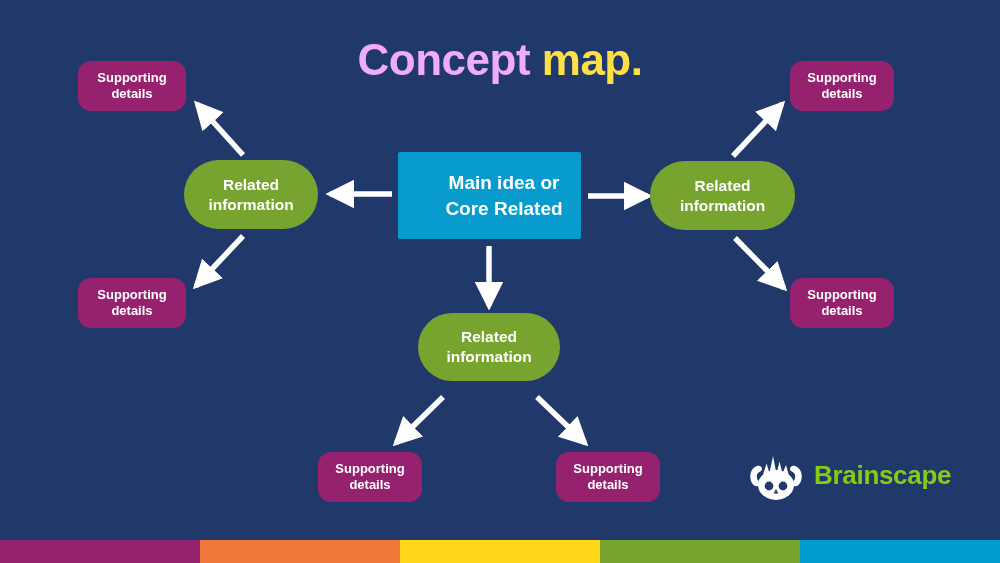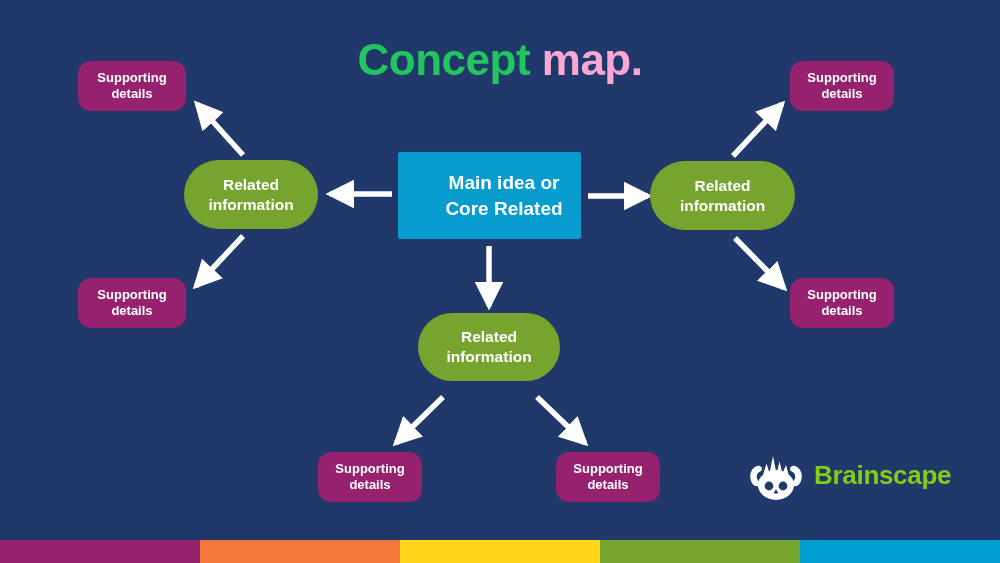--- a/index.html
+++ b/index.html
@@ -12,22 +12,22 @@
   }
   #stage{position:absolute;left:0;top:0;width:1000px;height:563px;}
 
   
   .title{
     position:absolute;left:0;top:36px;width:1000px;
     text-align:center;
     font-size:44px;font-weight:bold;letter-spacing:-0.5px;
     line-height:1.1;
   }
-  .title .w{color:#22c55e;}
-  .title .b{color:#f9a8d4;}
+  .title .w{color:#f0abfc;}
+  .title .b{color:#fde047;}
 
   
   .node{
     position:absolute;
     display:flex;align-items:center;justify-content:center;
     text-align:center;color:#ffffff;
     box-sizing:border-box;
   }
   .node-core{
     background:#079bce;

